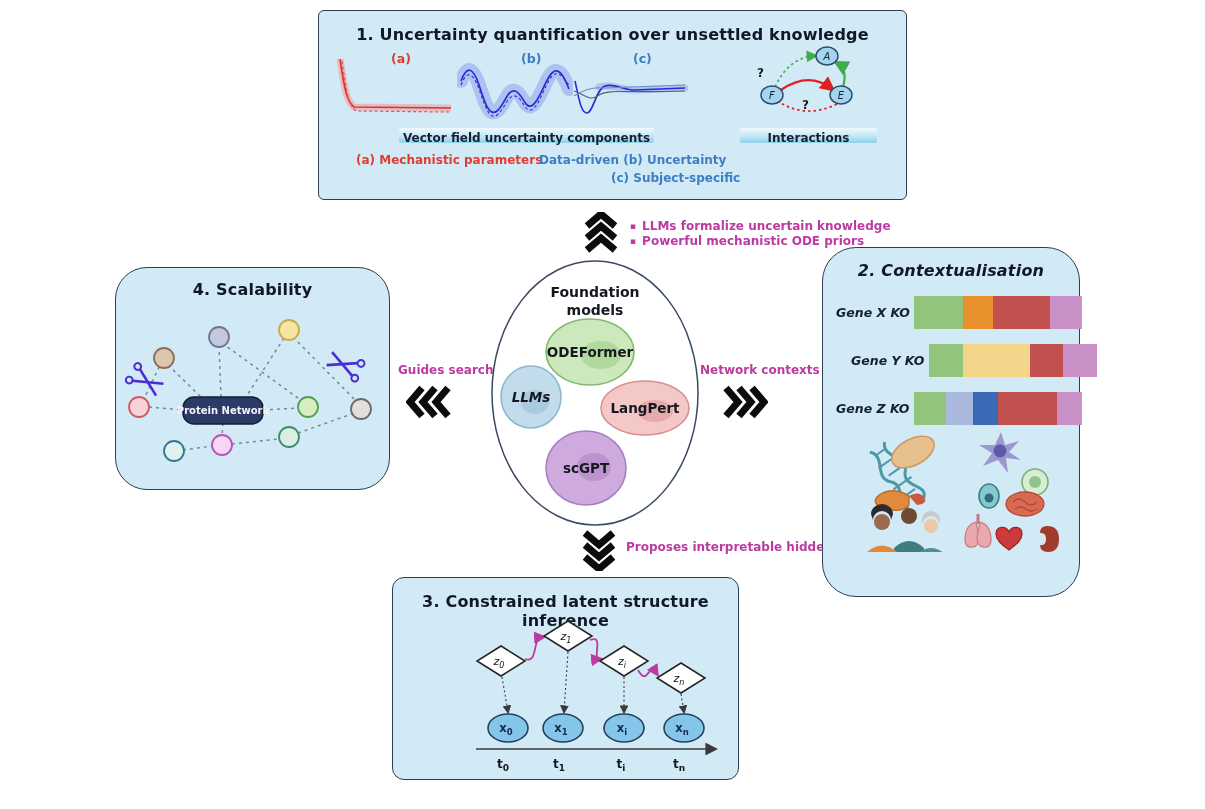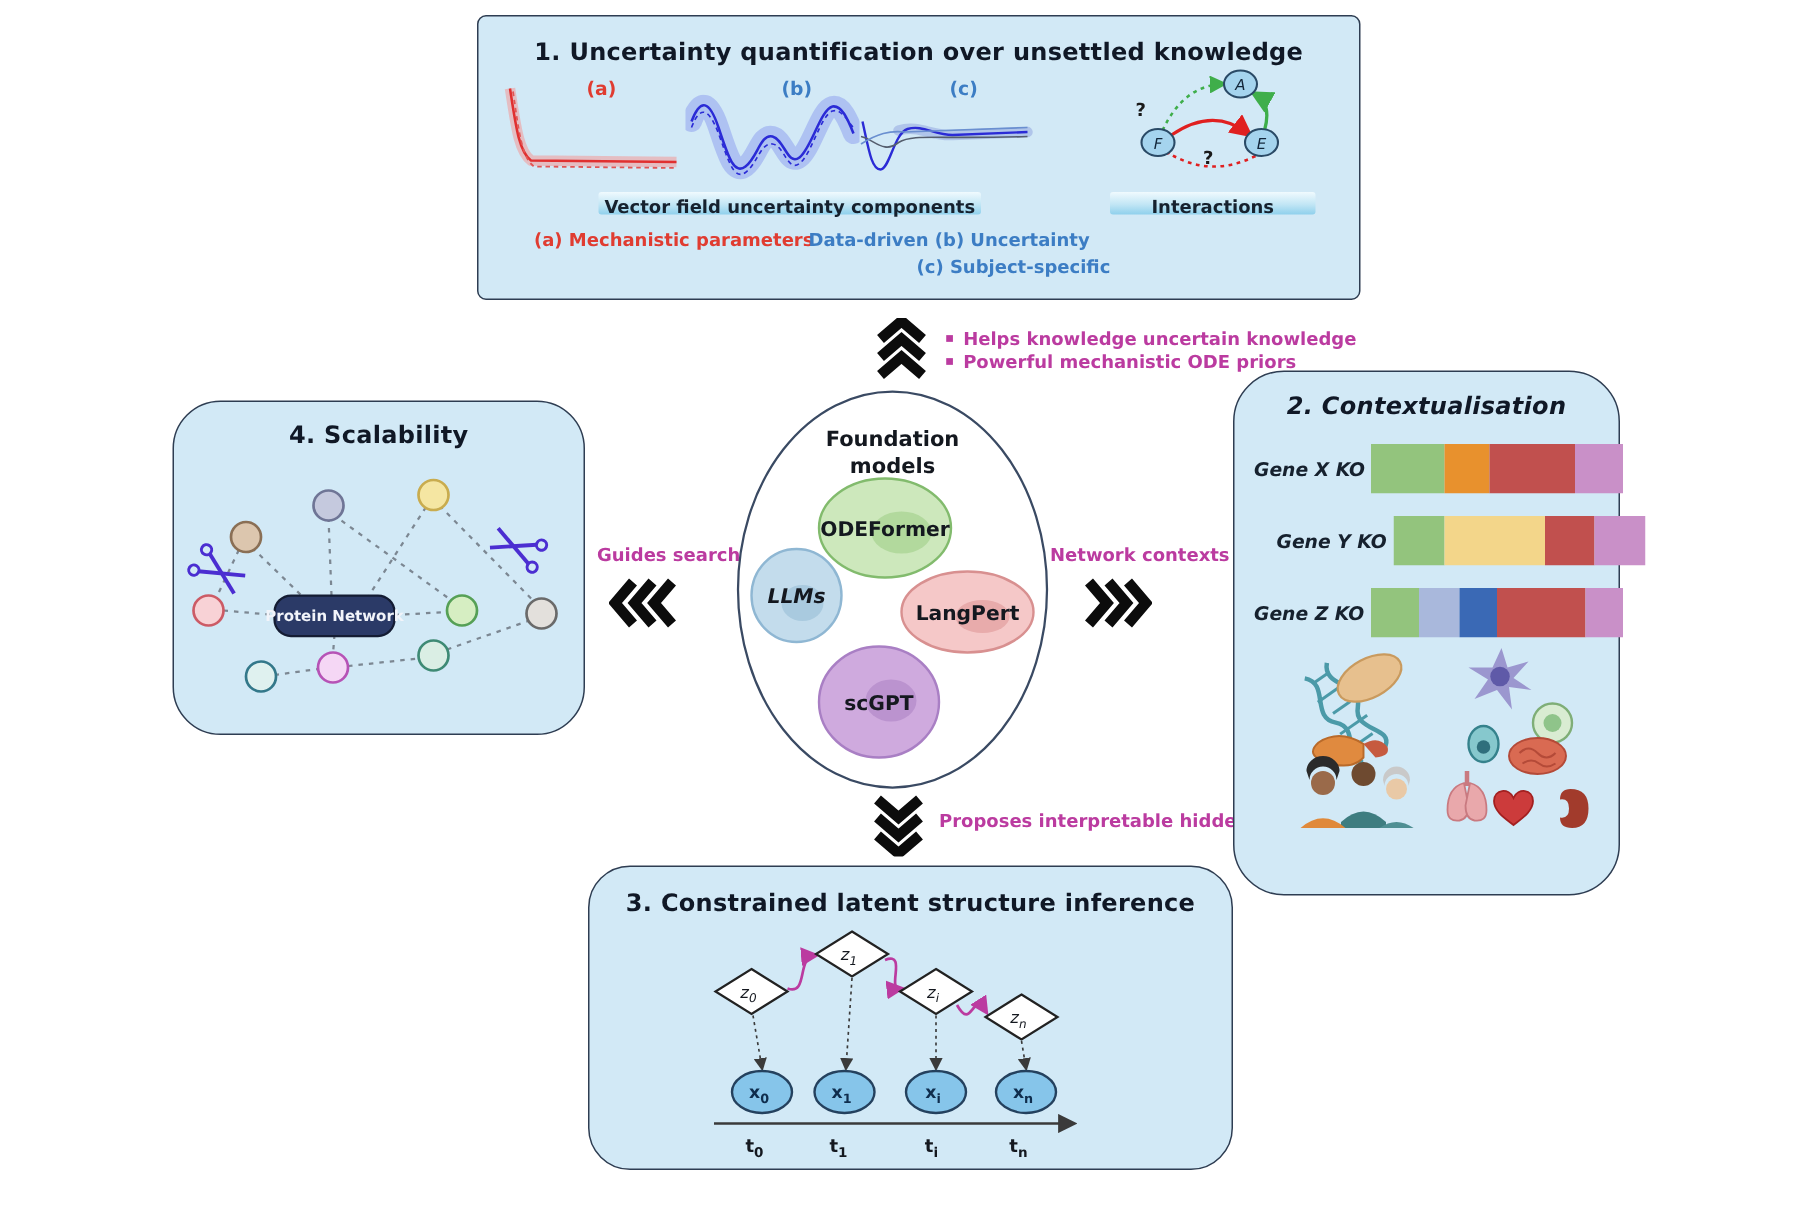--- a/index.html
+++ b/index.html
@@ -89,21 +89,21 @@
 
   <svg class="abs" style="left:584px;top:212px;" width="34" height="42" viewBox="0 0 34 42">
     <g stroke="#0c0c0c" stroke-width="7" fill="none">
       <path d="M3,14 L17,2 L31,14"></path>
         <path d="M3,26 L17,14 L31,26"></path>
         <path d="M3,38 L17,26 L31,38"></path>
     </g>
   </svg>
   <div class="abs mag" style="left:630px;top:219px;">
     <div class="bullet-row">
-        <span>Helps knowledge uncertain knowledge</span>
+        <span>LLMs formalize uncertain knowledge</span>
       </div>
     <div class="bullet-row">
         <span>Powerful mechanistic ODE priors</span>
       </div>
   </div>
 
   <div class="abs mag" style="left:398px;top:363px;width:80px;text-align:center;">Guides search</div>
   <svg class="abs" style="left:406px;top:385px;" width="46" height="34" viewBox="0 0 46 34">
     <g stroke="#0c0c0c" stroke-width="7" fill="none">
       <path d="M16,3 L4,17 L16,31"></path>
@@ -290,21 +290,21 @@
       </g>
       <g transform="translate(243,80) rotate(203)">
         <line x1="8" y1="2" x2="36" y2="16" stroke="#4b2ed1" stroke-width="2.6"></line>
         <line x1="8" y1="16" x2="36" y2="2" stroke="#4b2ed1" stroke-width="2.6"></line>
         <circle cx="5" cy="1" r="3.4" fill="none" stroke="#4b2ed1" stroke-width="2"></circle>
         <circle cx="5" cy="17" r="3.4" fill="none" stroke="#4b2ed1" stroke-width="2"></circle>
       </g>
     </svg>
   </div>
 
-  <div class="panel" style="left:392px;top:577px;width:430px;height:203px;border-radius:28px;">
+  <div class="panel" style="left:392px;top:577px;width:347px;height:203px;border-radius:12px;">
     <div class="ptitle" style="top:14px;">3. Constrained latent structure inference</div>
     <svg class="abs" style="left:0;top:40px;" width="393" height="158" viewBox="0 0 393 158">
       <defs>
         <marker id="am" markerWidth="7" markerHeight="7" refX="5" refY="3.5" orient="auto">
           <path d="M0,0 L7,3.5 L0,7 Z" fill="#bb3ba0"></path>
         </marker>
         <marker id="ak" markerWidth="8" markerHeight="8" refX="6" refY="4" orient="auto">
           <path d="M0,0 L8,4 L0,8 Z" fill="#3a3a3a"></path>
         </marker>
       </defs>

